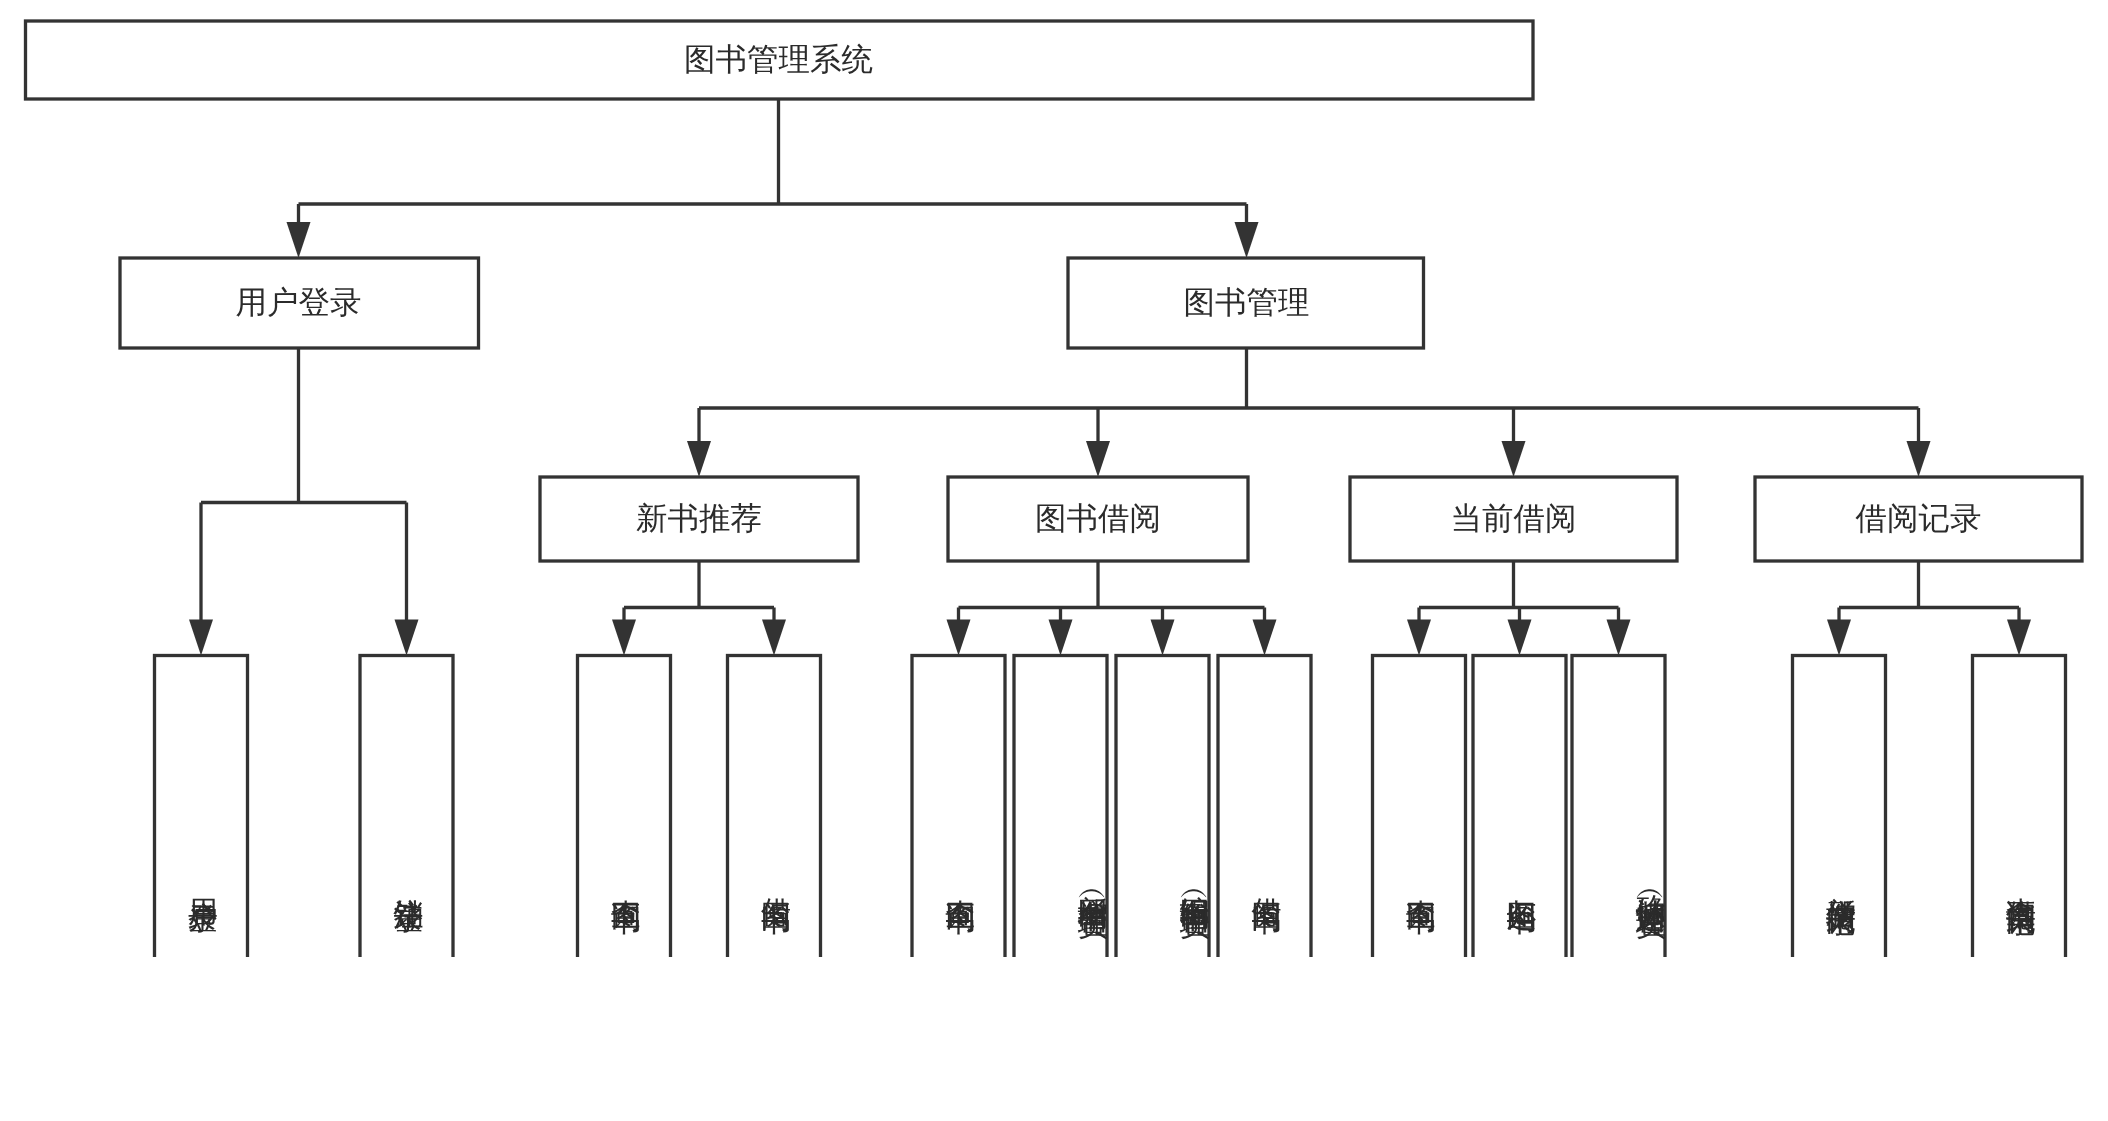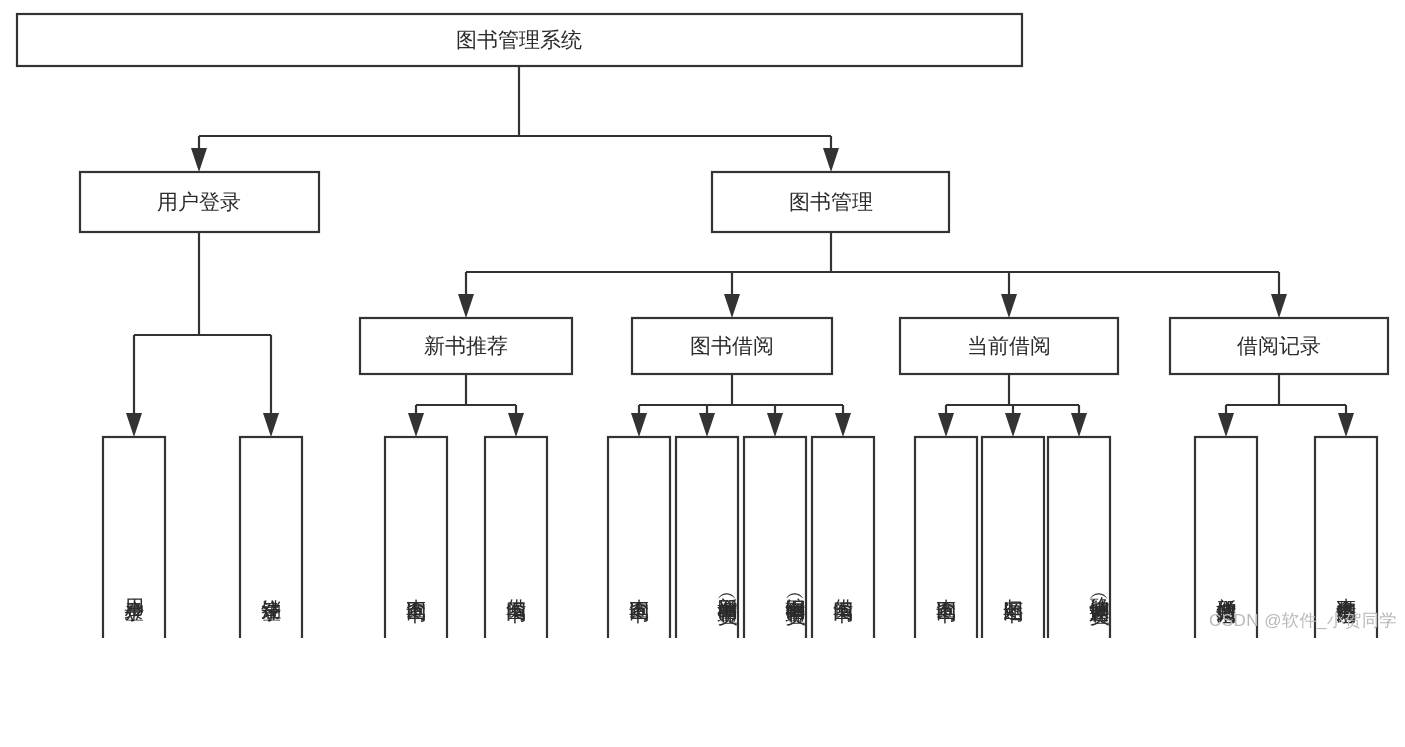--- a/index.html
+++ b/index.html
@@ -222,15 +222,14 @@
   <div class="leaf-label" style="left:744px; top:441px; width:62px; height:294px; display:flex; align-items:flex-start; justify-content:center;">编辑图书（管理员）</div>
   <div class="leaf-label" style="left:812px; top:437px; width:62px; height:298px; display:flex; align-items:center; justify-content:center;">借阅图书</div>
 
   <div class="leaf-label" style="left:915px; top:437px; width:62px; height:298px; display:flex; align-items:center; justify-content:center;">查询图书</div>
   <div class="leaf-label" style="left:982px; top:437px; width:62px; height:298px; display:flex; align-items:center; justify-content:center;">归还图书</div>
   <div class="leaf-label" style="left:1048px; top:441px; width:62px; height:294px; display:flex; align-items:flex-start; justify-content:center;">确认归还（管理员）</div>
 
   <div class="leaf-label" style="left:1195px; top:437px; width:62px; height:298px; display:flex; align-items:center; justify-content:center;">新增借阅记录</div>
   <div class="leaf-label" style="left:1315px; top:437px; width:62px; height:298px; display:flex; align-items:center; justify-content:center;">查询借阅记录</div>
 
-  <div class="watermark">CSDN @软件_小贺同学</div>
 
 </div>
 
 </body></html>

